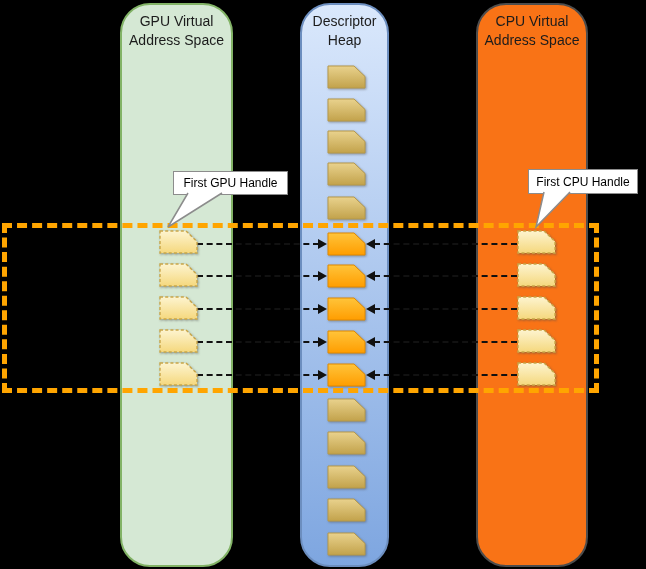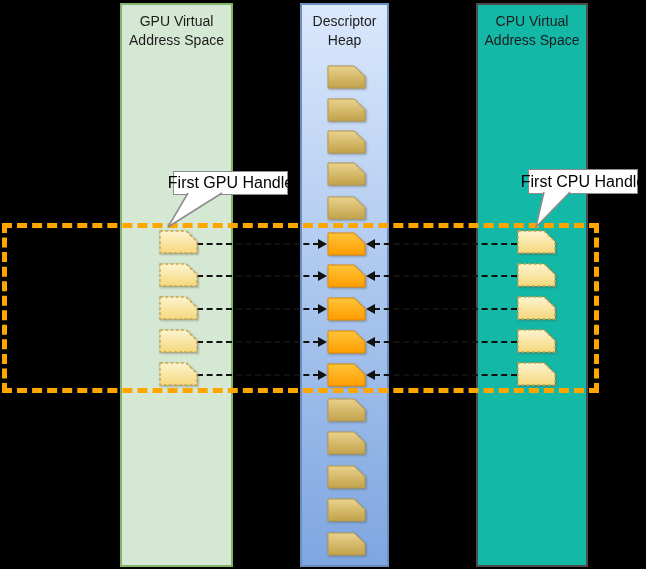--- a/index.html
+++ b/index.html
@@ -1,23 +1,23 @@
 <!DOCTYPE html>
 <html><head>
 <meta charset="utf-8">
 <style>
   html,body{margin:0;padding:0;background:#000;}
   .canvas{
     position:relative;width:646px;height:569px;background:#000;overflow:hidden;
     font-family:"Liberation Sans",sans-serif;
   }
-  .col{position:absolute;top:3px;height:564px;box-sizing:border-box;}
+  .col{position:absolute;top:3px;height:564px;box-sizing:border-box;border-radius:30px;}
   .col-gpu{left:120px;width:113px;background:#d5e8d4;border:2px solid #82b366;}
   .col-heap{left:300px;width:89px;background:linear-gradient(#dae8fc,#7ea6e0);border:2px solid #6c8ebf;}
-  .col-cpu{left:476px;width:112px;background:#14b8a6;border:2px solid #4d4d4d;}
+  .col-cpu{left:476px;width:112px;background:#f97316;border:2px solid #4d4d4d;}
   .col-title{
     position:absolute;top:7px;left:0;width:100%;text-align:center;
     font-size:14px;line-height:1.38;color:#1c1c1c;
   }
   
   .ic{position:absolute;width:39px;height:24px;overflow:visible;
       filter:drop-shadow(1.8px 1.8px 1px rgba(80,80,80,0.5));}
   .p-pale{fill:url(#gPale);stroke:#c9a648;stroke-width:1.4;stroke-dasharray:3 2.2;}
   .p-tan{fill:url(#gTan);stroke:#b5984a;stroke-width:1;}
   .p-org{fill:url(#gOrg);stroke:#e08900;stroke-width:1;}
@@ -28,21 +28,21 @@
   .ah-l{border-right:9px solid #111;border-left:0;}
   
   .sel-rect{
     position:absolute;left:2px;top:223px;width:597px;height:170px;
     box-sizing:border-box;border:5px dashed #ffa500;z-index:6;
   }
   
   .callout{
     position:absolute;box-sizing:border-box;background:#fff;border:1.5px solid #8c8c8c;
     display:flex;align-items:center;justify-content:center;
-    font-size:16px;color:#000;z-index:8;white-space:nowrap;
+    font-size:12px;color:#000;z-index:8;white-space:nowrap;
   }
   .tail{position:absolute;overflow:visible;z-index:9;}
   .tail path{fill:#fff;stroke:#8c8c8c;stroke-width:1.5;}
   .z-icons{z-index:4;} .z-arrows{z-index:3;}
 </style>
 </head>
 <body>
 
 <div class="canvas">
 

